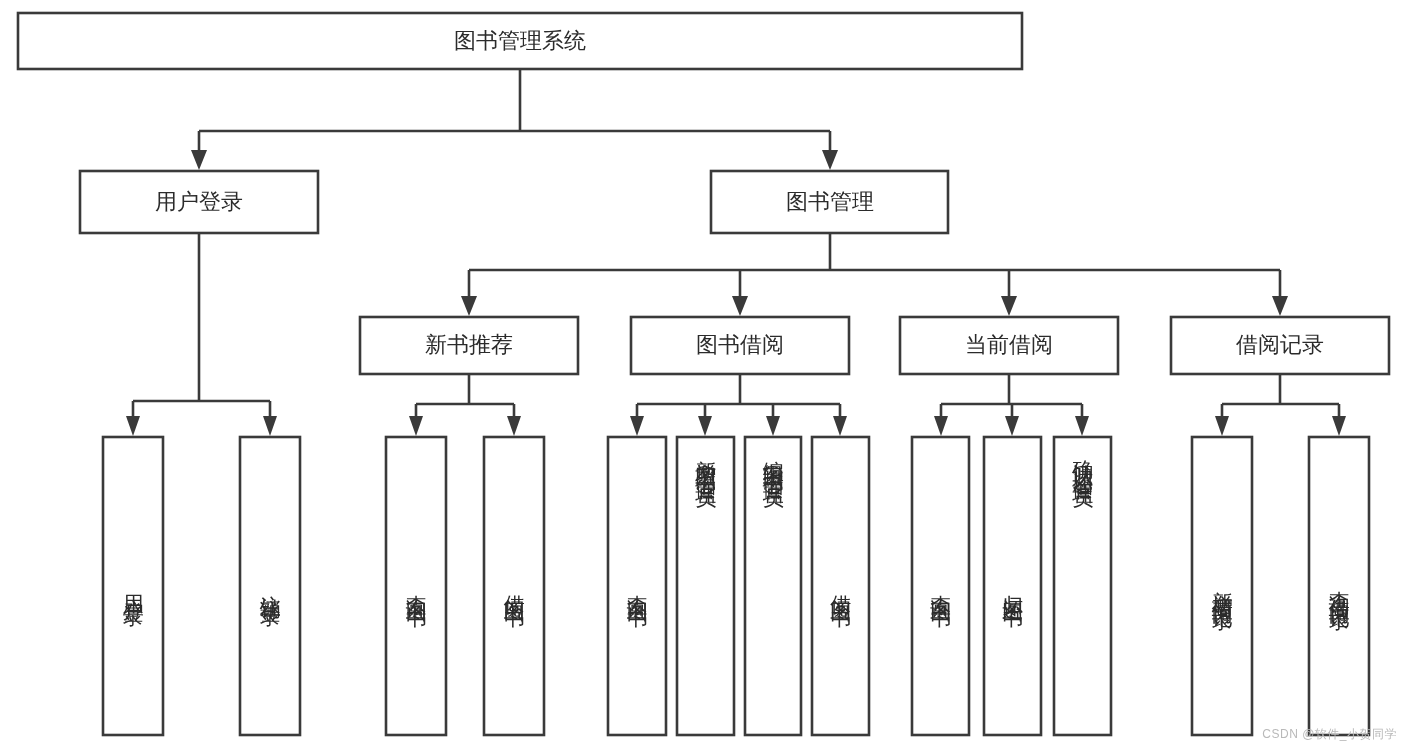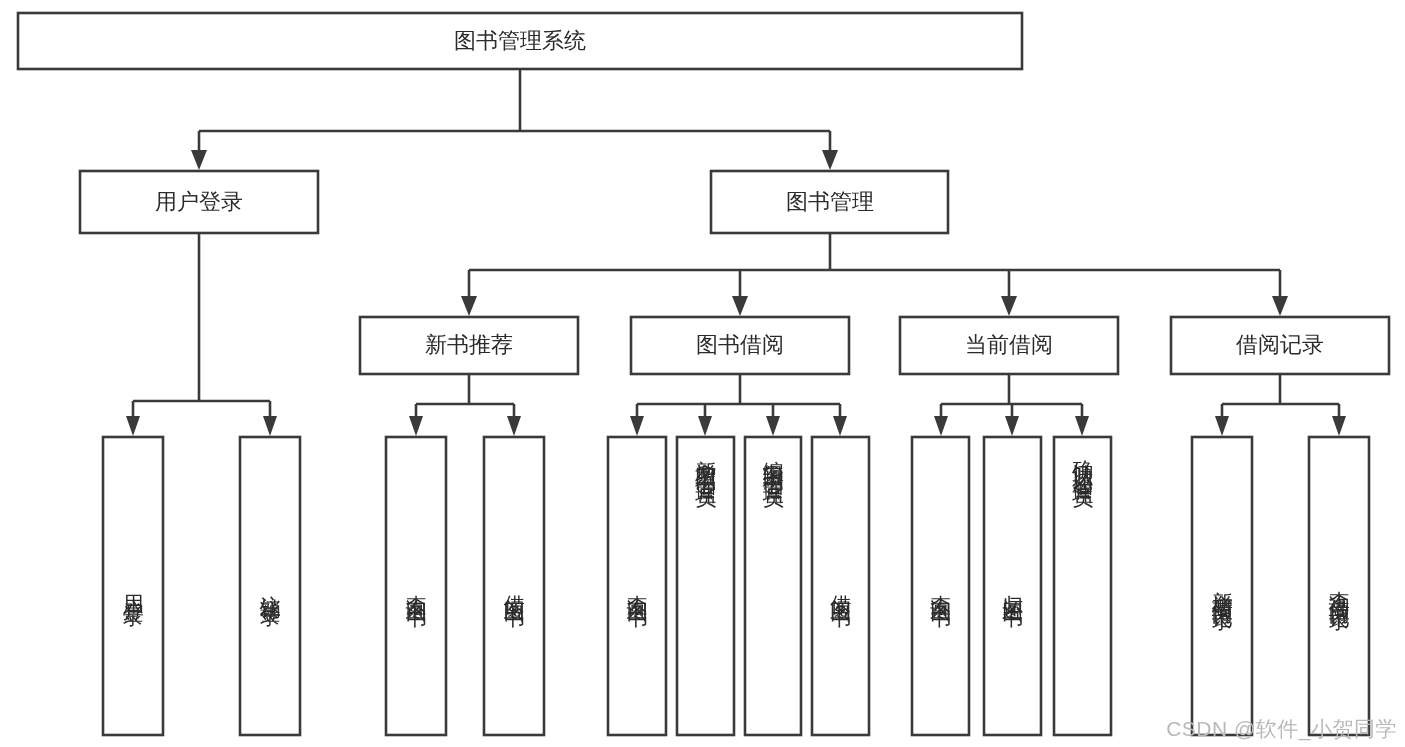--- a/index.html
+++ b/index.html
@@ -46,21 +46,21 @@
     fill: #2b2b2b;
     font-size: 22px;
     text-anchor: middle;
     dominant-baseline: middle;
   }
   .watermark {
     position: absolute;
     right: 8px;
     bottom: 4px;
     font-family: "Liberation Sans", "DejaVu Sans", sans-serif;
-    font-size: 21px;
+    font-size: 12px;
     color: #b9b9b9;
     white-space: nowrap;
     letter-spacing: 0.5px;
   }
 </style>
 </head>
 <body>
 
 <div id="diagram-root">
 

